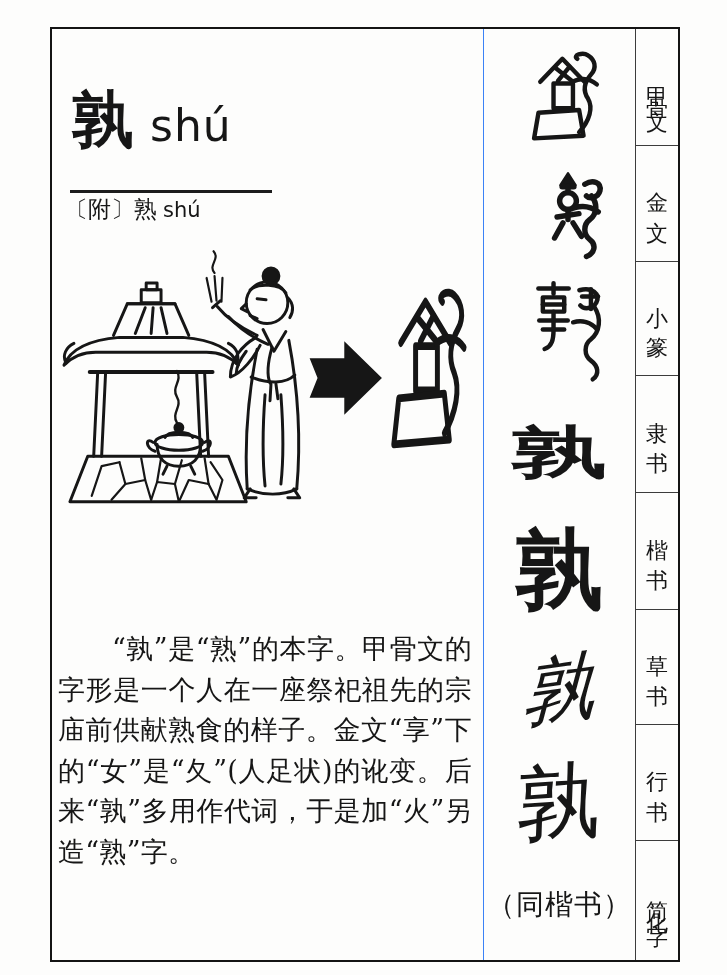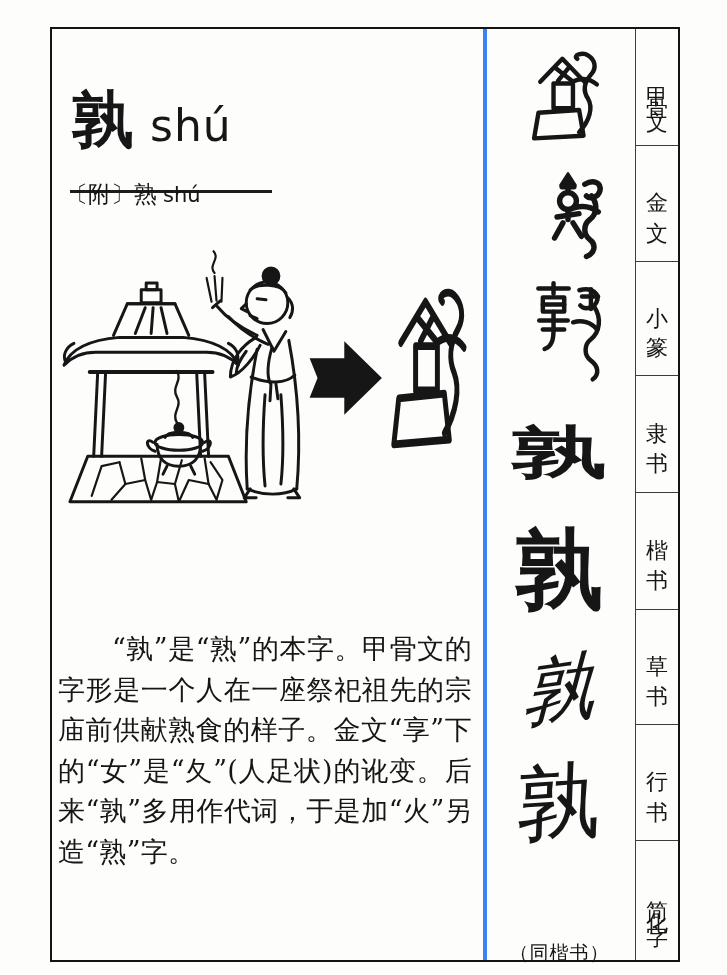--- a/index.html
+++ b/index.html
@@ -5,45 +5,45 @@
   html,body { margin:0; padding:0; background:#e9e9e7; }
   .canvas {
     position:relative; width:727px; height:975px; background:#fdfdfc;
     font-family:"DejaVu Serif", serif; color:#161616; overflow:hidden;
   }
   .frame {
     position:absolute; left:50px; top:27px; width:626px; height:931px;
     border:2px solid #141414; background:#fdfdfc;
   }
   
-  .main { position:absolute; left:0; top:0; width:431px; height:100%; border-right:4px solid #3b82f6; }
+  .main { position:absolute; left:0; top:0; width:431px; height:100%; border-right:1px solid #3b82f6; }
   .title-row { position:absolute; left:20px; top:60px; white-space:nowrap; }
   .hanzi-title { font-size:62px; font-weight:bold; line-height:1; letter-spacing:0; }
   .pinyin-title { font-family:"DejaVu Sans", sans-serif; font-size:44px; margin-left:16px; letter-spacing:1px; }
   .title-underline { position:absolute; left:18px; top:161px; width:202px; height:3px; background:#1c1c1c; }
-  .subtitle { position:absolute; left:13px; top:150px; font-size:23px; white-space:nowrap; }
+  .subtitle { position:absolute; left:13px; top:165px; font-size:23px; white-space:nowrap; }
   .subtitle .v-pinyin { font-family:"DejaVu Sans", sans-serif; font-size:21px; margin-left:6px; }
   .illustration { position:absolute; left:10px; top:216px; width:416px; height:266px; }
   .explanation {
     position:absolute; left:6px; top:600px; width:414px; margin:0;
     font-size:27px; line-height:40.5px; text-align:justify; text-indent:2em;
     letter-spacing:0.3px;
   }
   
   .glyphs { position:absolute; left:432px; top:0; width:151px; height:100%; border-right:1px solid #3c3c3c; }
   .glyphs .gsvg { position:absolute; }
   .g-oracle  { left:36px; top:21px;  width:90px;  height:106px; }
   .g-bronze  { left:42px; top:139px; width:84px;  height:98px;  }
   .g-seal    { left:33px; top:249px; width:98px;  height:110px; }
   .glyph-txt { position:absolute; width:100%; text-align:center; line-height:1; }
   .g-clerical { top:393px; font-size:60px; font-weight:bold; transform:scale(1.6,0.95); }
   .g-regular  { top:496px; font-size:88px; font-weight:600; }
   .g-cursive  { top:623px; font-size:74px; font-style:italic; transform:rotate(-8deg) skewX(-10deg); }
   .g-running  { top:731px; font-size:84px; transform:rotate(-4deg) skewX(-6deg); }
-  .g-note     { top:914px; font-size:19px; letter-spacing:1px; }
+  .g-note     { top:862px; font-size:28px; letter-spacing:1px; }
   
   .labels { position:absolute; left:584px; top:0; right:0; height:100%; display:flex; flex-direction:column; }
   .label-cell {
     box-sizing:border-box; display:flex; align-items:center; justify-content:center;
     border-top:1px solid #3c3c3c;
   }
   .label-cell:first-child { border-top:none; }
   .label-cell:nth-child(1) { height:116px; }
   .label-cell:nth-child(2) { height:116px; }
   .label-cell:nth-child(3) { height:114px; }

